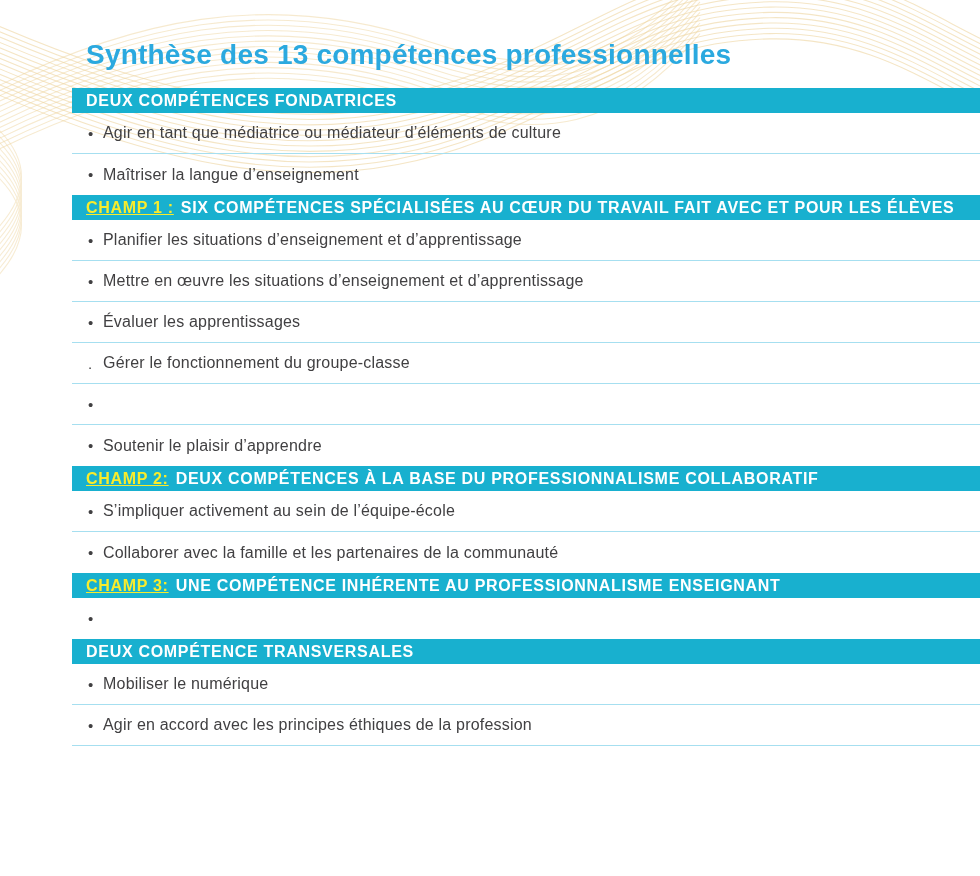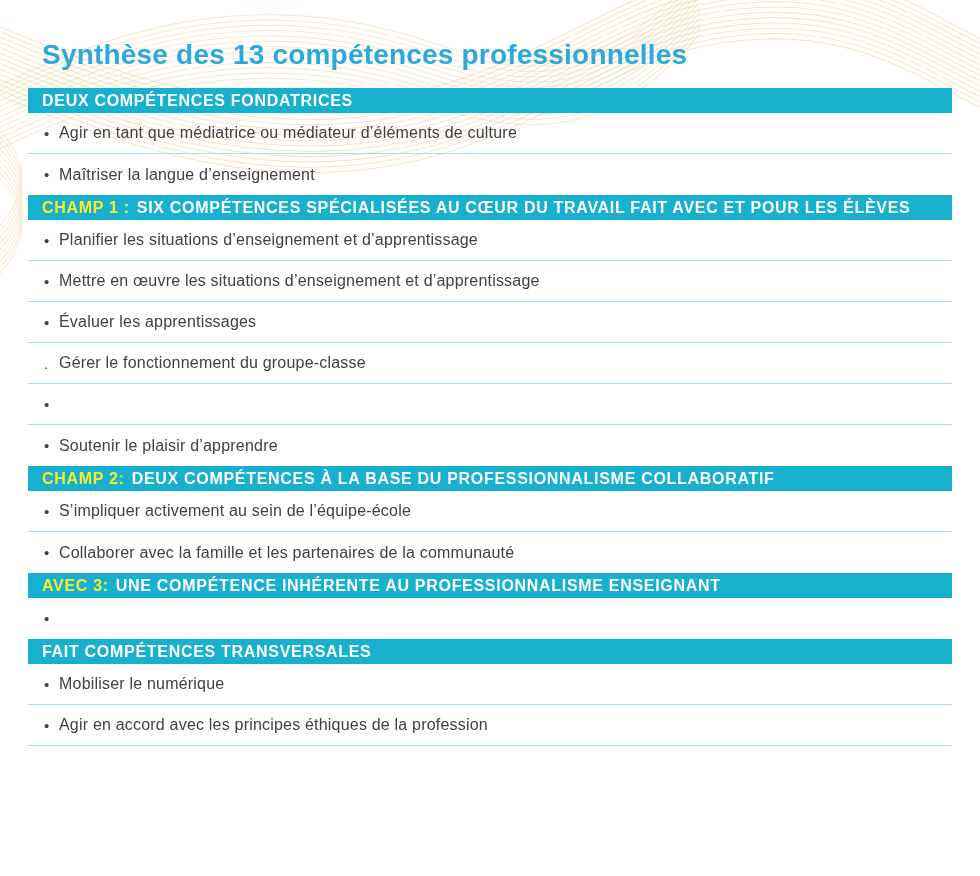--- a/index.html
+++ b/index.html
@@ -19,20 +19,21 @@
     overflow:hidden;
   }
   .waves{
     position:absolute;top:0;left:0;
     pointer-events:none;
     z-index:0;
   }
   .page-inner{
     position:relative;
     z-index:1;
+    margin-left:44px;
   }
   h1.title{
     margin:0;
     padding:36px 0 0 42px;
     font-size:28px;
     line-height:1.36;
     font-weight:bold;
     letter-spacing:0.2px;
     color:var(--blue);
   }
@@ -49,20 +50,21 @@
     box-sizing:border-box;
     color:#ffffff;
     font-weight:bold;
     font-size:16px;
     letter-spacing:0.7px;
   }
   .bar .prefix{
     color:var(--yellow);
     margin-right:7px;
     white-space:pre;
+    text-decoration:underline;
   }
   .bar .prefix:empty{display:none;}
   ul.items{
     list-style:none;
     margin:0;padding:0;
   }
   li.item{
     height:41px;
     display:flex;
     align-items:center;
@@ -206,34 +208,34 @@
 
   <li class="item">
     <span class="bullet">•</span>
     <span class="itext">Collaborer avec la famille et les partenaires de la communauté</span>
   </li>
 </ul>
   </section>
 
   <section class="section">
     <div class="bar">
-      <span class="prefix">AVEC 3:</span>
+      <span class="prefix">CHAMP 3:</span>
       <span class="htext">UNE COMPÉTENCE INHÉRENTE AU PROFESSIONNALISME ENSEIGNANT</span>
     </div>
     <ul class="items">
   <li class="item">
     <span class="bullet">•</span>
   </li>
 </ul>
   </section>
 
   <section class="section">
     <div class="bar">
 
-      <span class="htext">FAIT COMPÉTENCES TRANSVERSALES</span>
+      <span class="htext">DEUX COMPÉTENCE TRANSVERSALES</span>
     </div>
     <ul class="items">
   <li class="item">
     <span class="bullet">•</span>
     <span class="itext">Mobiliser le numérique</span>
   </li>
 
   <li class="item">
     <span class="bullet">•</span>
     <span class="itext">Agir en accord avec les principes éthiques de la profession</span>

